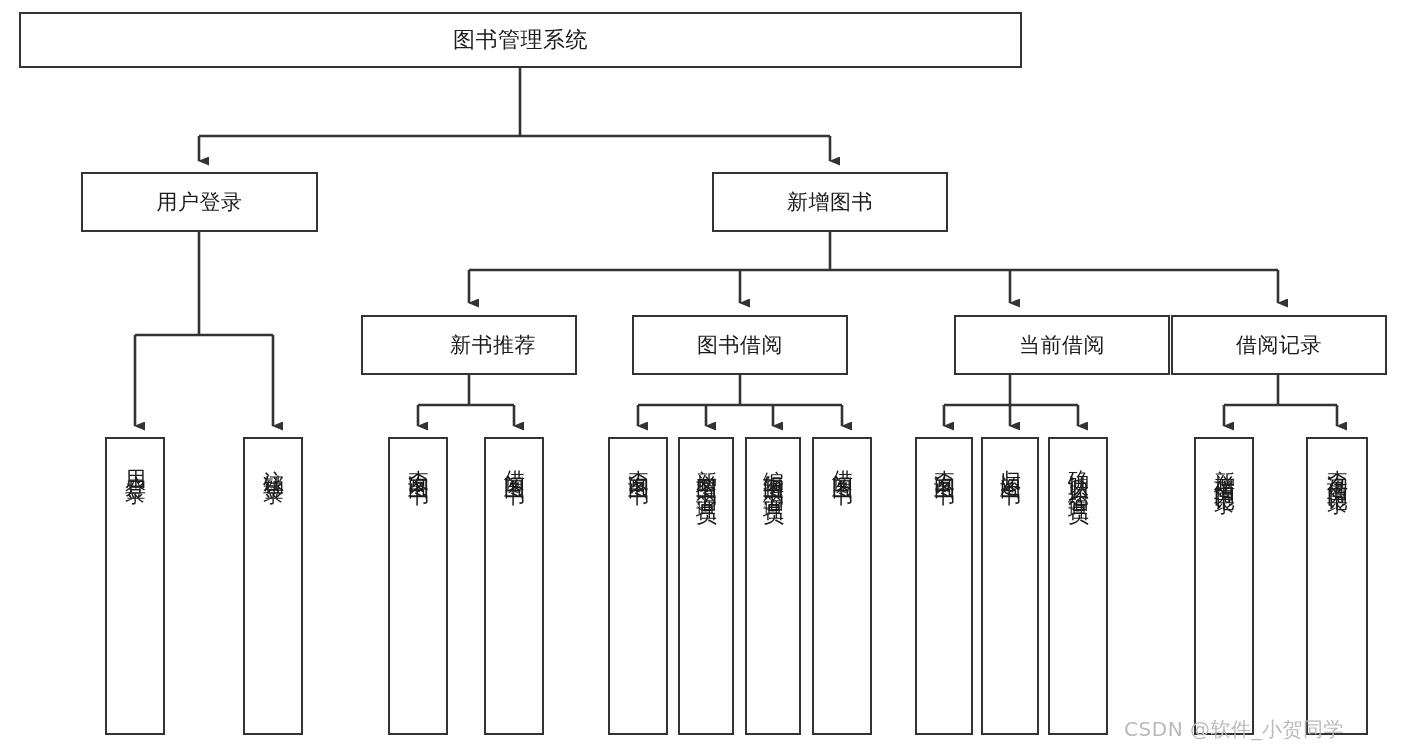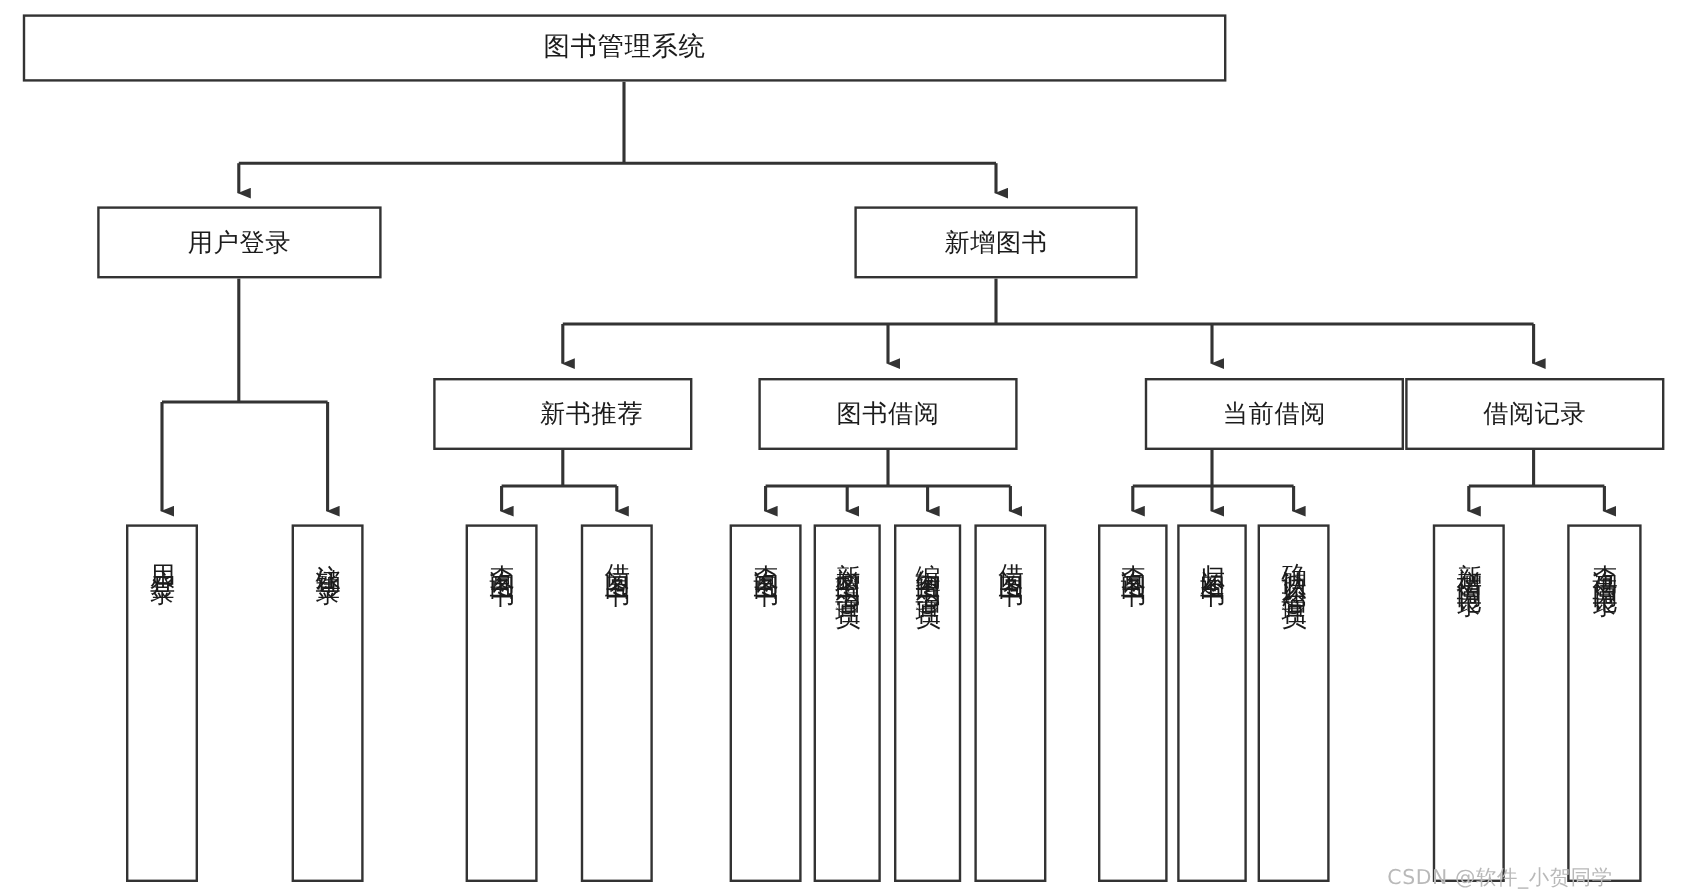--- a/index.html
+++ b/index.html
@@ -53,21 +53,21 @@
     font-size: 21px;
     letter-spacing: 5px;
     line-height: 1;
     white-space: nowrap;
   }
   .node.root .label { font-size: 22px; }
   .watermark {
     position: absolute;
     right: 8px;
     bottom: 4px;
-    font-size: 17px;
+    font-size: 20px;
     color: #b9b9b9;
     letter-spacing: 0.5px;
     white-space: nowrap;
     pointer-events: none;
   }
 </style>
 </head>
 <body>
 
 <div id="diagram-root">

